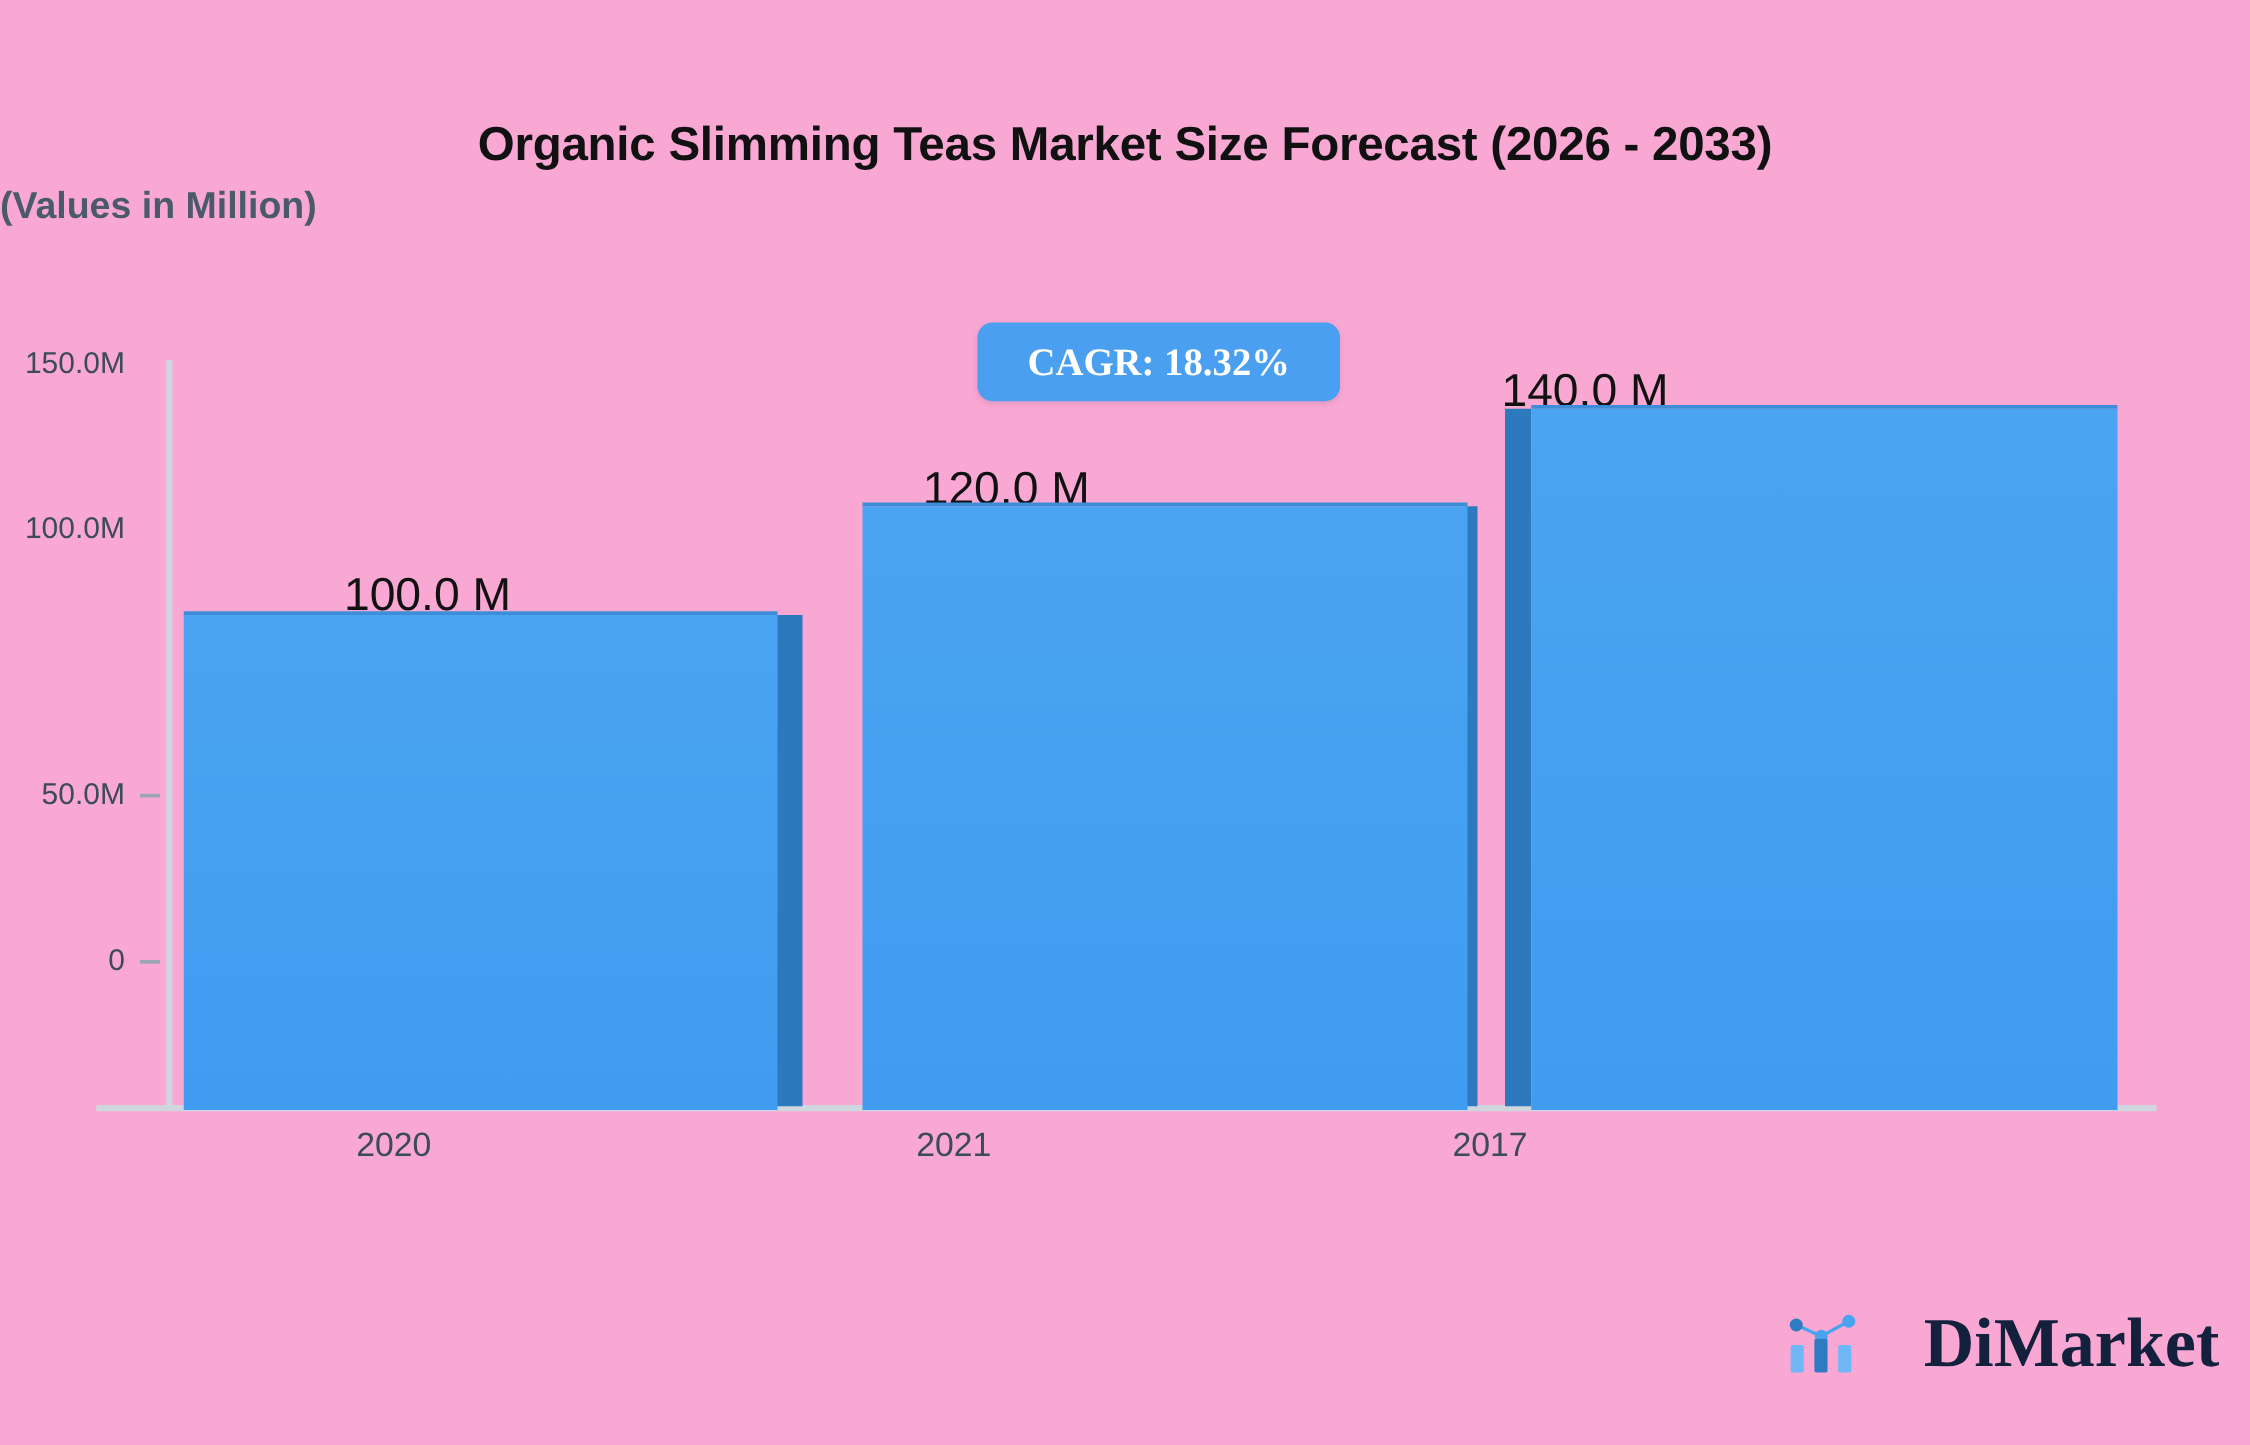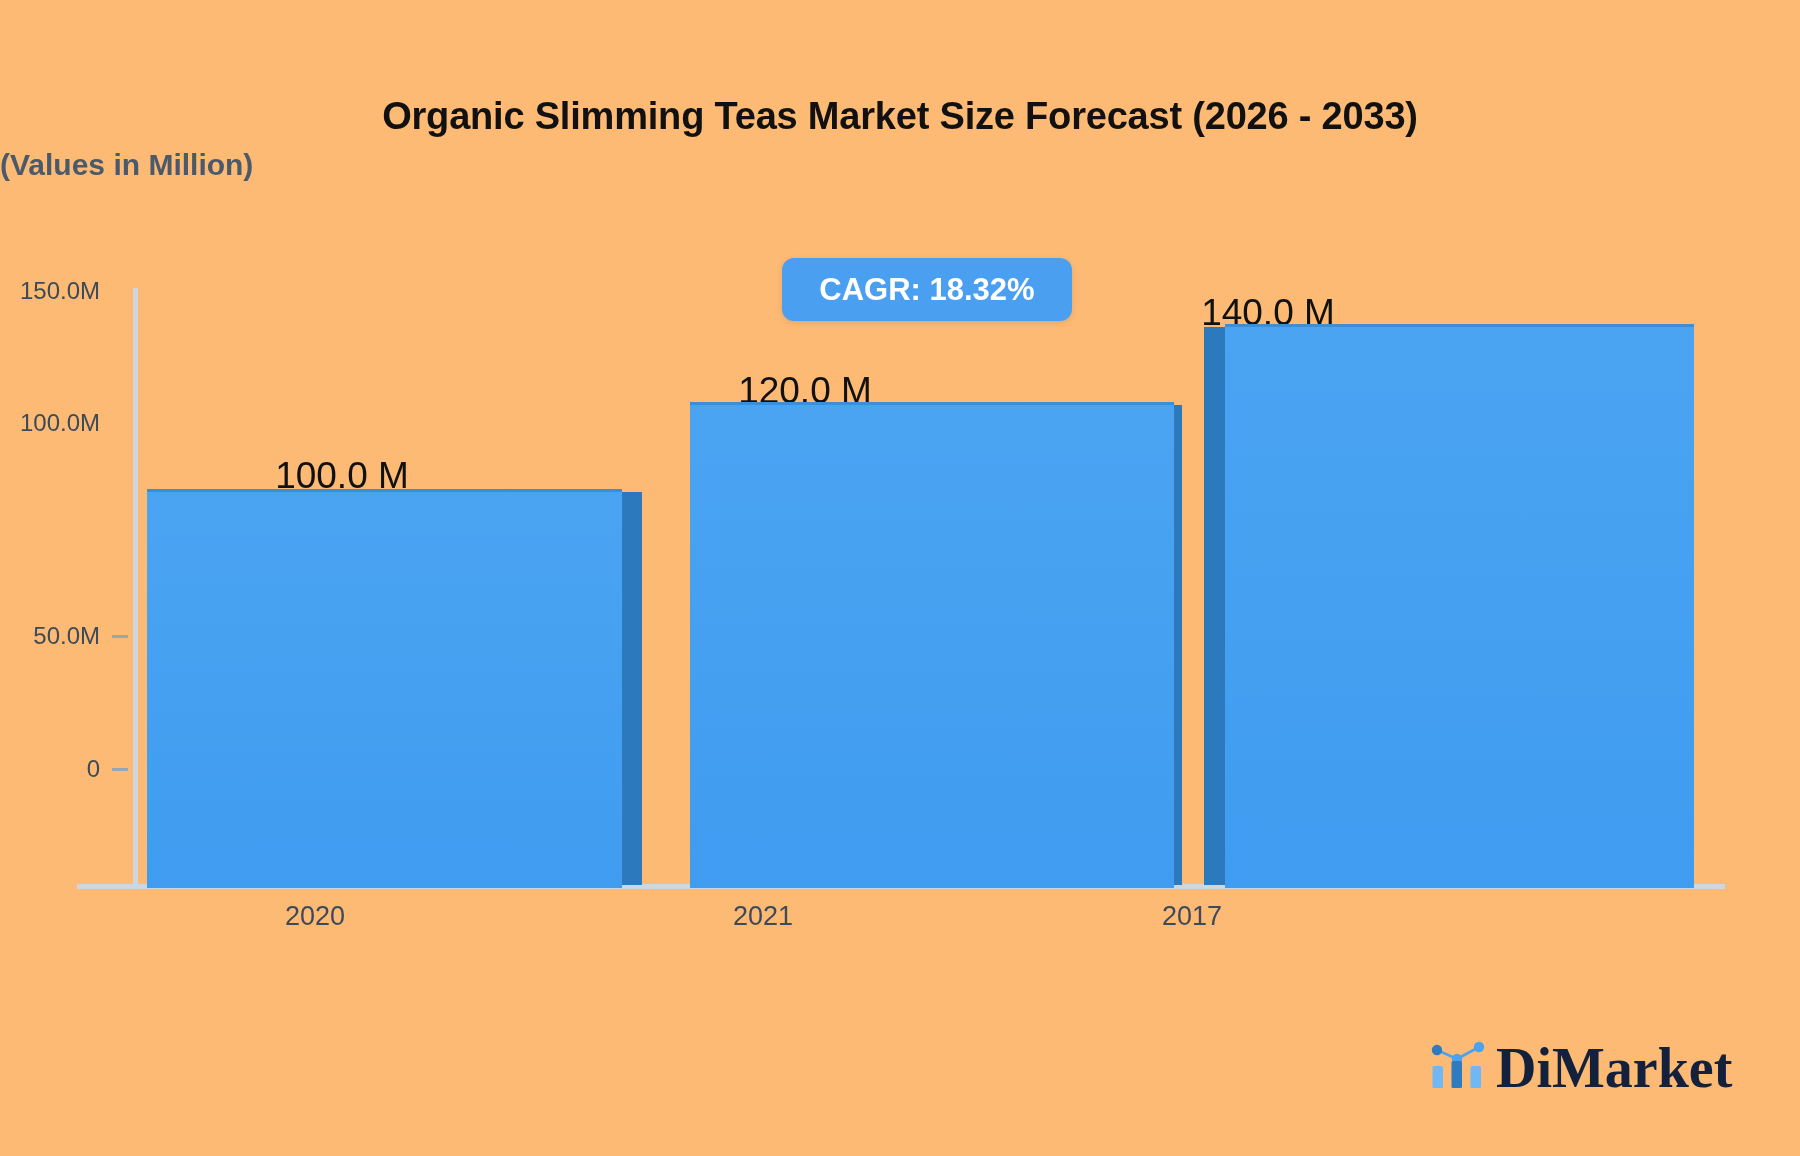--- a/index.html
+++ b/index.html
@@ -12,21 +12,21 @@
     width: 1800px;
     height: 1156px;
     font-family: "Liberation Sans", sans-serif;
     overflow: hidden;
   }
 
   #page {
     position: relative;
     width: 1800px;
     height: 1156px;
-    background: #fdba74;
+    background: #f9a8d4;
   }
 
   
   .title {
     position: absolute;
     left: 0;
     top: 95px;
     width: 1800px;
     text-align: center;
     font-size: 38px;
@@ -53,20 +53,21 @@
     left: 782px;
     top: 258px;
     width: 290px;
     height: 63px;
     background: #4a9ff0;
     border-radius: 12px;
     display: flex;
     align-items: center;
     justify-content: center;
     box-shadow: 0 2px 6px rgba(0,0,0,0.10);
+    font-family: Liberation Serif, serif;
   }
   .cagr-badge span {
     color: #ffffff;
     font-size: 31px;
     font-weight: bold;
     white-space: nowrap;
   }
 
   
   .plot {
@@ -153,22 +154,23 @@
     white-space: nowrap;
     width: 400px;
   }
 
   
   .logo {
     position: absolute;
     left: 1430px;
     top: 1040px;
     display: flex;
-    align-items: flex-start;
+    align-items: center;
     height: 70px;
+    gap: 43px;
   }
   .logo-icon {
     width: 56px;
     height: 50px;
     margin-right: 10px;
     flex: none;
   }
   .logo-text {
     font-family: "Liberation Serif", serif;
     font-size: 56px;

